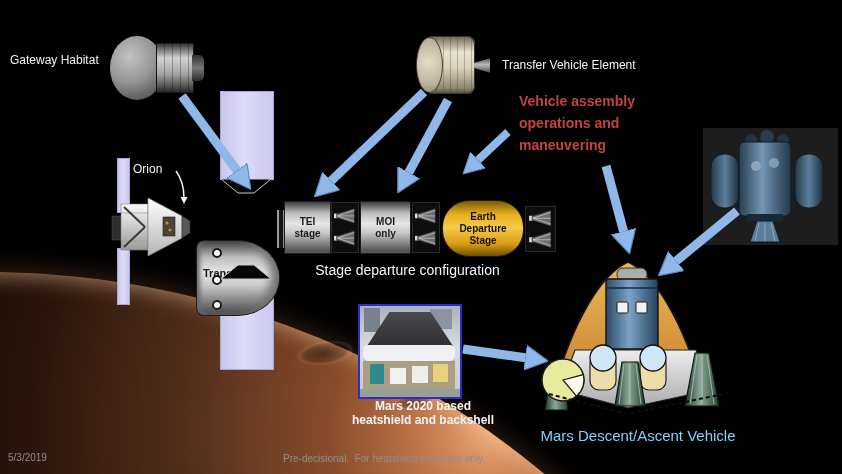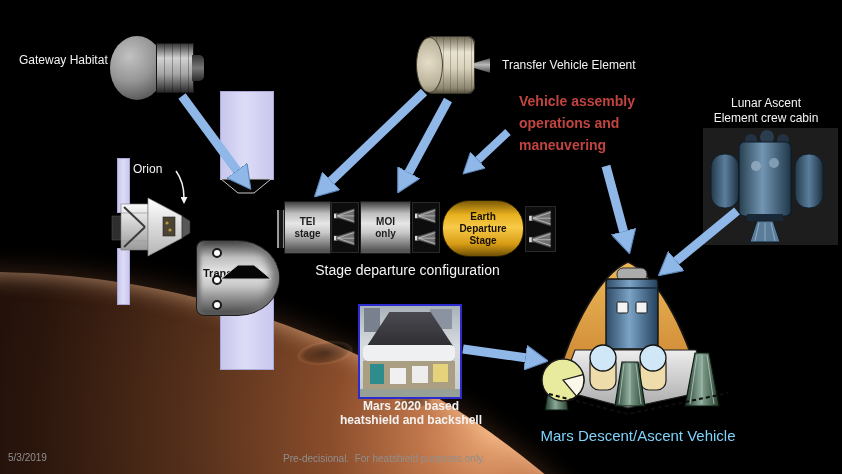--- a/index.html
+++ b/index.html
@@ -11,21 +11,21 @@
     background:radial-gradient(600px circle at 1374px 160px,
       #eba876 0px,#c0764a 70px,#8a4d2b 160px,#55301b 300px,#2a150c 460px,#110804 620px,#040201 100%);
     box-shadow:inset 0 6px 22px -4px rgba(255,205,160,.6), 0 0 28px rgba(205,125,75,.30);}
   .crater{border-radius:50%;background:radial-gradient(closest-side,rgba(0,0,0,.45),rgba(0,0,0,.18) 55%,rgba(255,190,140,.12) 72%,transparent 78%);}
   
   .lbl{font-size:12px;color:#f3f3f3;white-space:pre-line;line-height:15px;}
   .lbl-c{text-align:center;}
   .note-red{font-size:14px;font-weight:bold;color:#c24440;white-space:pre-line;line-height:22px;}
   .stack-cap{font-size:14px;color:#f5f5f5;text-align:center;}
   .mav-lbl{font-size:15px;color:#7dd3fc;text-align:center;}
-  .img-cap{font-size:12px;font-weight:600;color:#f3f3f3;text-align:center;white-space:pre-line;line-height:14px;}
+  .img-cap{font-size:12px;font-weight:600;color:#f3f3f3;text-align:center;white-space:pre-line;line-height:14px;margin-left:12px;}
   .footer{font-size:10px;color:#8f8f8f;white-space:pre;}
   
   .panel{background:linear-gradient(90deg,#c7c6ec,#dddcf7 45%,#c9c8ee);border:1px solid #a9a8d6;}
   
   .cyl{background:linear-gradient(180deg,#3f3f3f,#bdbdbd 22%,#e6e6e6 42%,#c9c9c9 60%,#565656 95%);
        border:1px solid #1d1d1d;box-sizing:border-box;}
   .stage-txt{display:flex;align-items:center;justify-content:center;height:100%;
        font-size:10px;font-weight:600;color:#1c1c1c;white-space:pre-line;line-height:12px;text-align:center;}
   .transhab{border-radius:8px 42px 42px 8px / 8px 38px 38px 8px;
        box-shadow:inset 6px 0 4px -3px #6a6a6a, inset -14px 0 10px -6px #6f6f6f;margin-top:48px;}
@@ -114,21 +114,21 @@
           <stop offset="1" stop-color="#27402f"></stop>
       </linearGradient>
       <symbol id="nozzle" viewBox="0 0 24 18">
         <rect x="0" y="6.5" width="4" height="5" fill="#dcdcdc"></rect>
         <polygon points="3,7 22,1 22,17 3,11" fill="#6f6f6f" stroke="#1e1e1e" stroke-width="0.6"></polygon>
         <path d="M4,9 L22,3 M4,9 L22,9 M4,9 L22,15" stroke="#d2d2d2" stroke-width="0.7" fill="none"></path>
       </symbol>
     </defs>
   </svg>
 
-  <div class="abs lbl" style="left:19px;top:53px;">Gateway Habitat</div>
+  <div class="abs lbl" style="left:10px;top:53px;">Gateway Habitat</div>
   <div class="abs" style="left:110px;top:28px;width:94px;height:74px;">
     <div class="abs gw-blob" style="left:0;top:8px;"></div>
     <div class="abs gw-cyl" style="left:46px;top:15px;"></div>
     <div class="abs gw-cap" style="left:82px;top:27px;"></div>
   </div>
 
   <div class="abs panel" style="left:220px;top:91px;width:52px;height:87px;"></div>
   <div class="abs panel" style="left:220px;top:278px;width:52px;height:90px;"></div>
   <div class="abs panel" style="left:117px;top:158px;width:11px;height:53px;"></div>
   <div class="abs panel" style="left:117px;top:248px;width:11px;height:55px;"></div>
@@ -188,22 +188,20 @@
     <div class="abs tve-body" style="left:13px;top:2px;"></div>
     <div class="abs tve-face" style="left:0;top:3px;"></div>
     <div class="abs tve-nozzle" style="left:58px;top:24px;"></div>
   </div>
   <div class="abs lbl" style="left:502px;top:58px;">Transfer Vehicle Element</div>
 
   <div class="abs note-red" style="left:519px;top:90px;">Vehicle assembly
 operations and
 maneuvering</div>
 
-  <div class="abs lbl lbl-c" style="left:690px;top:96px;width:152px;">Lunar Ascent
-Element crew cabin</div>
   <div class="abs lae-panel" style="left:703px;top:128px;width:135px;height:117px;">
     <svg width="135" height="117" viewBox="0 0 135 117">
       <circle cx="48" cy="12" r="6" fill="#223242"></circle>
         <circle cx="64" cy="9" r="7" fill="#2a3d4f"></circle>
         <circle cx="80" cy="12" r="6" fill="#223242"></circle>
       <rect x="8" y="26" width="28" height="54" rx="13" fill="url(#gSteelT)" stroke="#101e2a" stroke-width="1"></rect>
       <rect x="92" y="26" width="28" height="54" rx="13" fill="url(#gSteelT)" stroke="#101e2a" stroke-width="1"></rect>
       <rect x="36" y="14" width="52" height="74" rx="5" fill="url(#gSteel)" stroke="#0e1c28" stroke-width="1.2"></rect>
       <circle cx="53" cy="38" r="5" fill="#93adc1" opacity="0.85"></circle>
       <circle cx="71" cy="35" r="5" fill="#8aa5ba" opacity="0.85"></circle>

